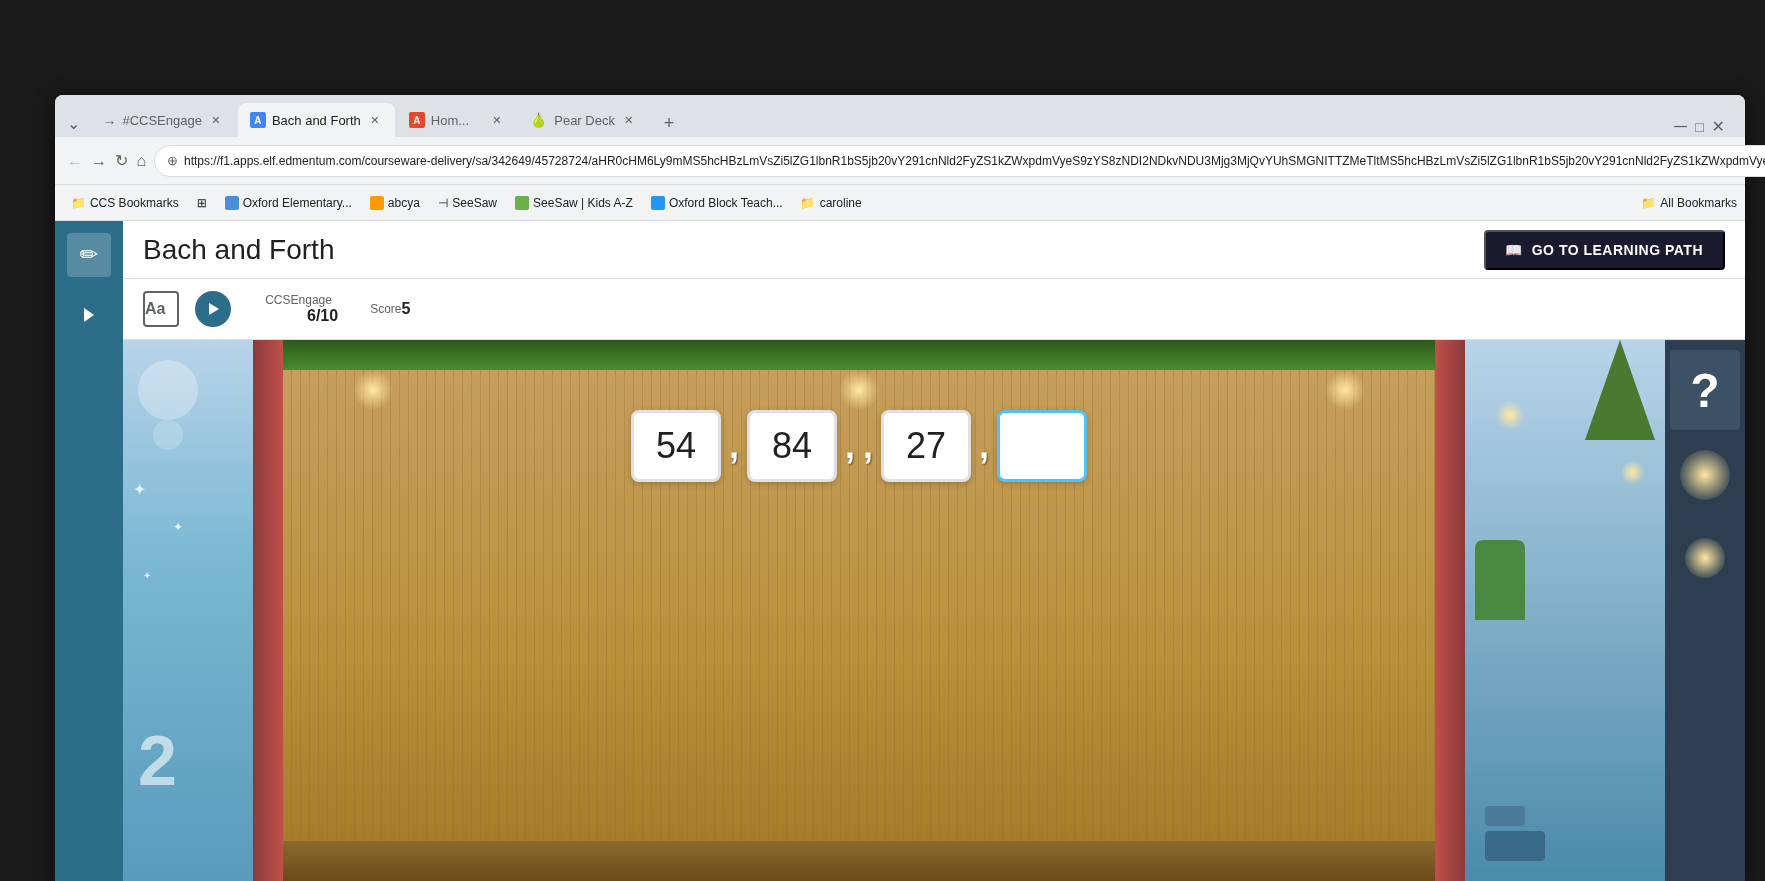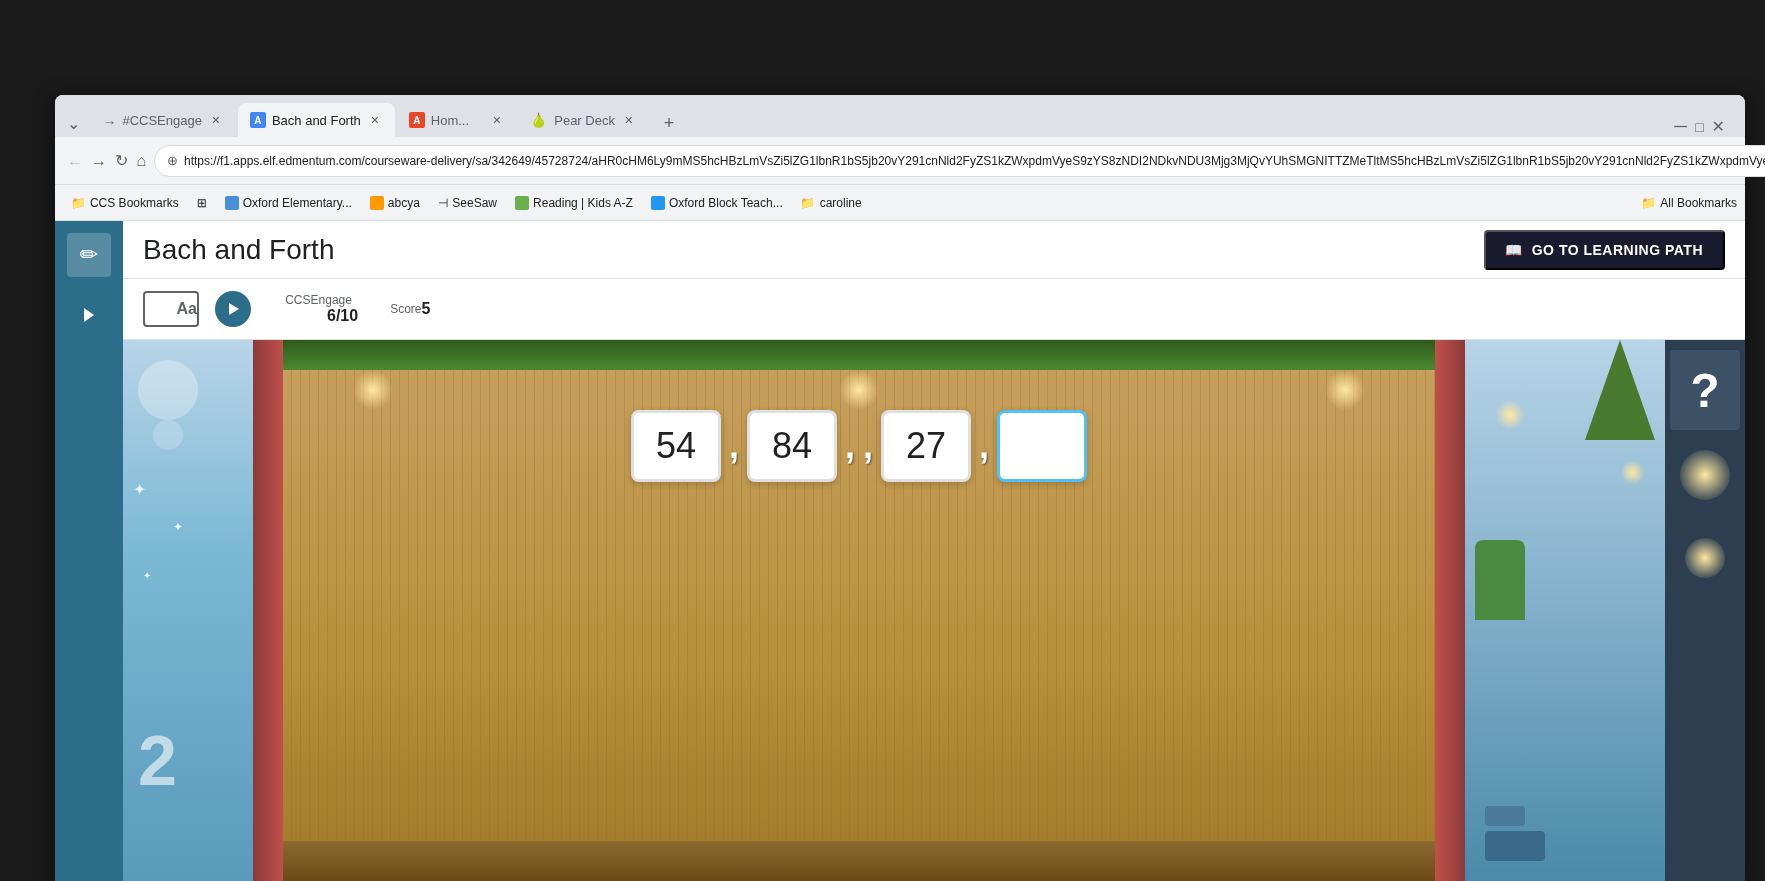--- a/index.html
+++ b/index.html
@@ -237,27 +237,27 @@
     .instruction-bar {
       display: flex;
       align-items: center;
       padding: 12px 20px;
       background: #fff;
       border-bottom: 1px solid #e0e0e0;
       gap: 16px;
     }
 
     .font-btn {
-      width: 56px;
+      width: 36px;
       height: 36px;
       border: 2px solid #5f6368;
       border-radius: 4px;
       display: flex;
       align-items: center;
-      justify-content: flex-end;
+      justify-content: flex-start;
       font-size: 16px;
       font-weight: bold;
       color: #5f6368;
       cursor: pointer;
     }
 
     .audio-btn {
       width: 36px;
       height: 36px;
       background: #2c6e8a;
@@ -493,21 +493,21 @@
     <div class="bookmark-item">
       <span style="width:14px;height:14px;background:#ff9900;border-radius:2px;display:inline-block;"></span>
       <span>abcya</span>
     </div>
     <div class="bookmark-item">
       <span style="font-size:12px;">⊣</span>
       <span>SeeSaw</span>
     </div>
     <div class="bookmark-item">
       <span style="width:14px;height:14px;background:#6ab04c;border-radius:2px;display:inline-block;"></span>
-      <span>Reading | Kids A-Z</span>
+      <span>SeeSaw | Kids A-Z</span>
     </div>
     <div class="bookmark-item">
       <span style="width:14px;height:14px;background:#2196f3;border-radius:2px;display:inline-block;"></span>
       <span>Oxford Block Teach...</span>
     </div>
     <div class="bookmark-item">
       <span>📁</span>
       <span>caroline</span>
     </div>
     <div style="margin-left:auto;">

